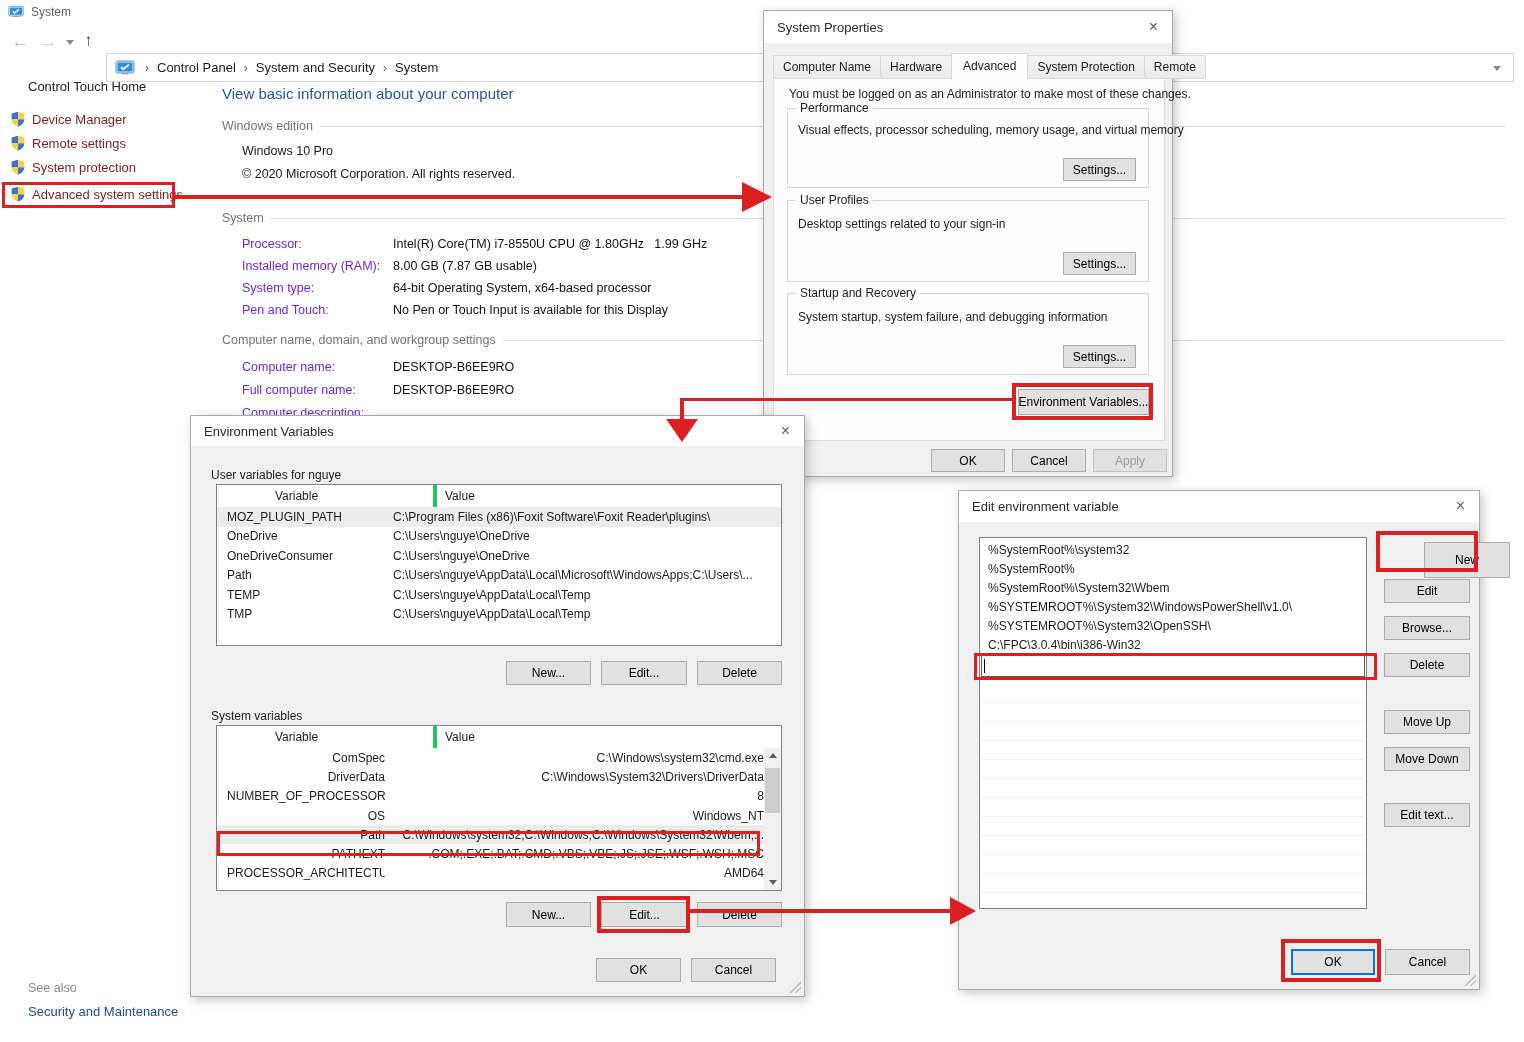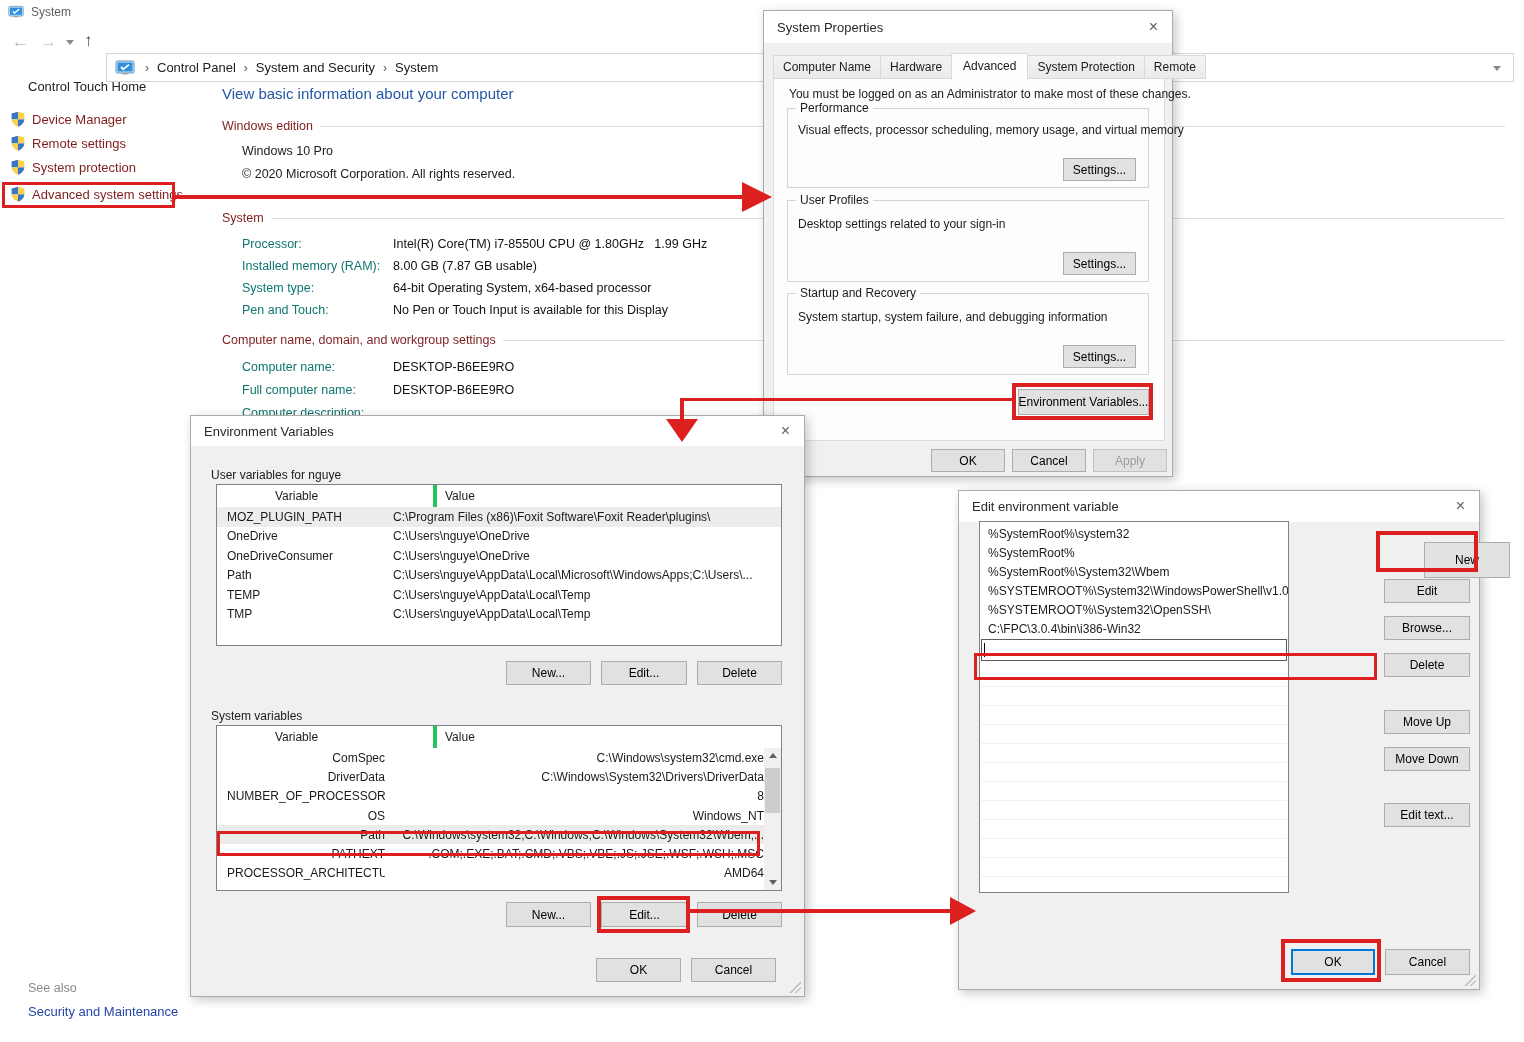--- a/index.html
+++ b/index.html
@@ -27,23 +27,23 @@
 
   
   .side-home{position:absolute;left:28px;top:79px;font-size:13px;color:#222;}
   .side-item{position:absolute;left:10px;display:flex;align-items:center;gap:6px;font-size:13px;color:#7f1d1d;}
   .shield{width:16px;height:16px;flex:none;}
   .see-also{position:absolute;left:28px;top:981px;color:#8a8a8a;font-size:12.5px;}
   .see-link{position:absolute;left:28px;top:1004px;color:#2646a8;font-size:13px;}
 
   
   .page-title{position:absolute;left:222px;top:85px;font-size:15px;color:#2456a4;}
-  .sect{position:absolute;left:222px;width:1283px;display:flex;align-items:center;font-size:12.5px;color:#7f1d1d;}
+  .sect{position:absolute;left:222px;width:1283px;display:flex;align-items:center;font-size:12.5px;color:#737373;}
   .sect .line{flex:1;border-top:1px solid #dcdcdc;margin-left:7px;}
-  .info-label{position:absolute;left:242px;font-size:12.5px;color:#0f766e;white-space:nowrap;}
+  .info-label{position:absolute;left:242px;font-size:12.5px;color:#6d28d9;white-space:nowrap;}
   .info-value{position:absolute;left:393px;font-size:12.5px;color:#111;white-space:nowrap;}
 
   
   .dlg{position:absolute;background:#f0f0f0;border:1px solid #abababa8;border:1px solid #ababab;box-shadow:3px 3px 10px rgba(0,0,0,.22);}
   .dlg-titlebar{position:absolute;left:0;top:0;right:0;background:#fff;}
   .dlg-title{position:absolute;left:13px;font-size:13px;color:#2a2a2a;white-space:nowrap;}
   .dlg-close{position:absolute;font-size:16px;color:#5f5f5f;line-height:1;cursor:default;}
 
   .btn{position:absolute;display:flex;align-items:center;justify-content:center;background:#e1e1e1;border:1px solid #adadad;font-size:12px;color:#000;white-space:nowrap;}
   .btn.default{border:2px solid #0078d7;}
@@ -364,21 +364,21 @@
     <div class="btn" style="left:500px;top:542px;width:85px;height:24px;">Cancel</div>
     <div class="grip"></div>
   </div>
 
   <div class="dlg" style="left:958px;top:490px;width:522px;height:500px;z-index:30;">
     <div class="dlg-titlebar" style="height:31px;">
       <span class="dlg-title" style="top:8px;">Edit environment variable</span>
       <span class="dlg-close" style="right:14px;top:7px;">×</span>
     </div>
 
-    <div class="plist" style="left:20px;top:30px;width:310px;height:372px;">
+    <div class="plist" style="left:20px;top:46px;width:388px;height:372px;">
       <div class="p-item">%SystemRoot%\system32</div>
       <div class="p-item">%SystemRoot%</div>
       <div class="p-item">%SystemRoot%\System32\Wbem</div>
       <div class="p-item">%SYSTEMROOT%\System32\WindowsPowerShell\v1.0\</div>
       <div class="p-item">%SYSTEMROOT%\System32\OpenSSH\</div>
       <div class="p-item">C:\FPC\3.0.4\bin\i386-Win32</div>
       <div class="inline-edit">
         <span class="caret"></span>
       </div>
       <div class="ghost-rows"></div>

